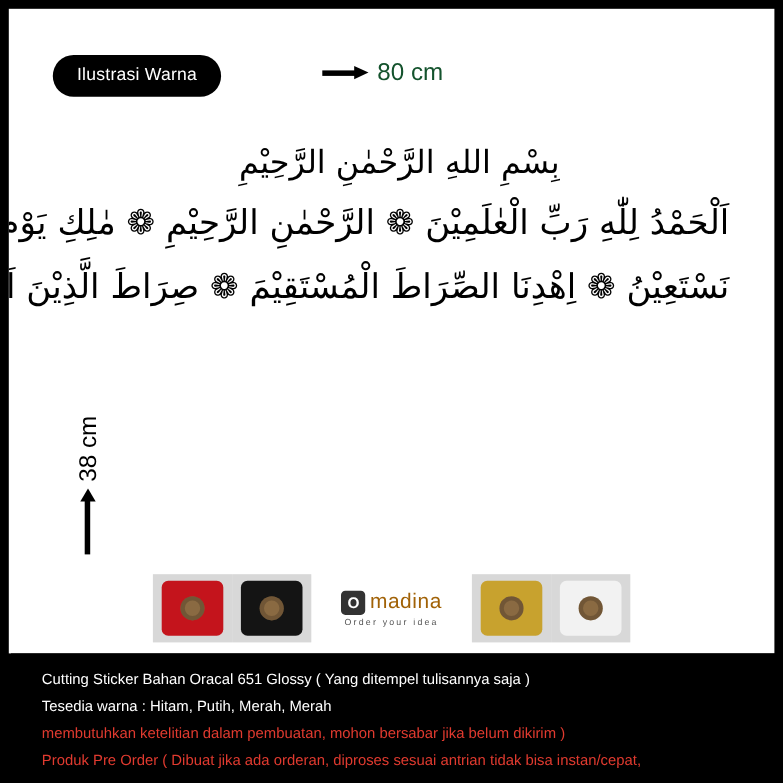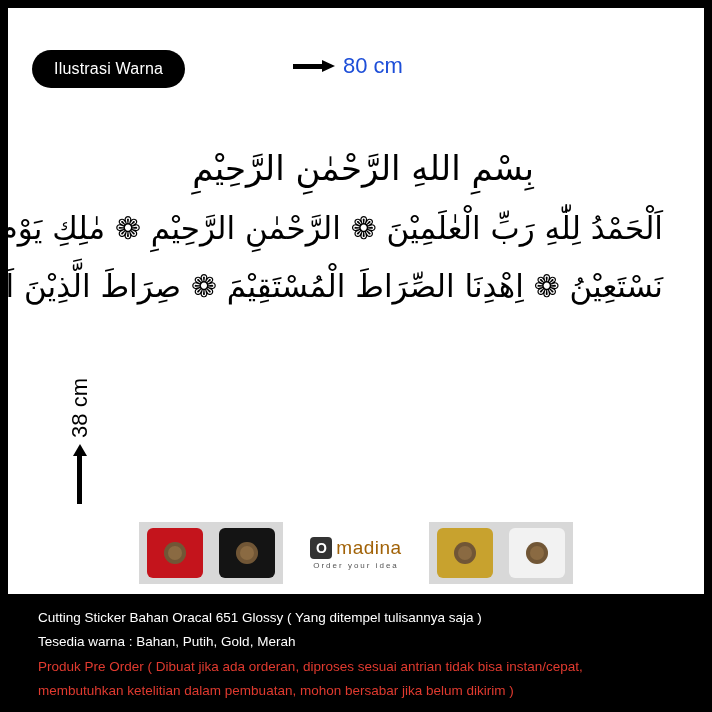--- a/index.html
+++ b/index.html
@@ -23,21 +23,21 @@
     top: 8px;
     width: 696px;
     height: 586px;
     background: #ffffff;
     overflow: hidden;
   }
 
   
   .badge {
     position: absolute;
-    left: 24px;
+    left: 40px;
     top: 42px;
     background: #000000;
     color: #ffffff;
     border-radius: 22px;
     padding: 10px 22px;
     font-size: 16px;
     letter-spacing: 0.2px;
     white-space: nowrap;
   }
 
@@ -68,21 +68,21 @@
     right: 0;
     top: 0;
     width: 0;
     height: 0;
     border-top: 6px solid transparent;
     border-bottom: 6px solid transparent;
     border-left: 13px solid #000;
   }
   .dim-label {
     font-size: 22px;
-    color: #1d4ed8;
+    color: #14532d;
     font-family: "Liberation Sans", sans-serif;
   }
 
   
   .dim-left {
     position: absolute;
     left: 52px;
     top: 370px;
     width: 40px;
     height: 140px;
@@ -133,21 +133,21 @@
     text-align: center;
   }
   .line {
     direction: rtl;
     unicode-bidi: bidi-override;
     font-family: "DejaVu Sans", "Liberation Serif", serif;
     color: #000;
     line-height: 1.35;
     white-space: nowrap;
   }
-  .l1 { font-size: 34px; margin-top: 18px; }
+  .l1 { font-size: 29px; }
   .l2 { font-size: 31px; margin-top: 16px; }
   .l3 { font-size: 31px; margin-top: 16px; }
   .l4 { font-size: 31px; margin-top: 16px; }
 
   
   .swatch-strip {
     position: absolute;
     left: 0;
     top: 510px;
     width: 696px;
@@ -303,18 +303,18 @@
         <div class="roll" id="roll3" style="background: rgb(242, 242, 242);">
             <div class="core"></div>
           </div>
       </div>
     </div>
 
   </div>
 
   <div class="caption">
     <p>Cutting Sticker Bahan Oracal 651 Glossy ( Yang ditempel tulisannya saja )</p>
-    <p>Tesedia warna : Bahan, Putih, Gold, Merah</p>
+    <p>Tesedia warna : Hitam, Putih, Merah, Merah</p>
+    <p class="red">membutuhkan ketelitian dalam pembuatan, mohon bersabar jika belum dikirim )</p>
     <p class="red">Produk Pre Order ( Dibuat jika ada orderan, diproses sesuai antrian tidak bisa instan/cepat,</p>
-    <p class="red">membutuhkan ketelitian dalam pembuatan, mohon bersabar jika belum dikirim )</p>
   </div>
 
 </div>
 
 </body></html>

